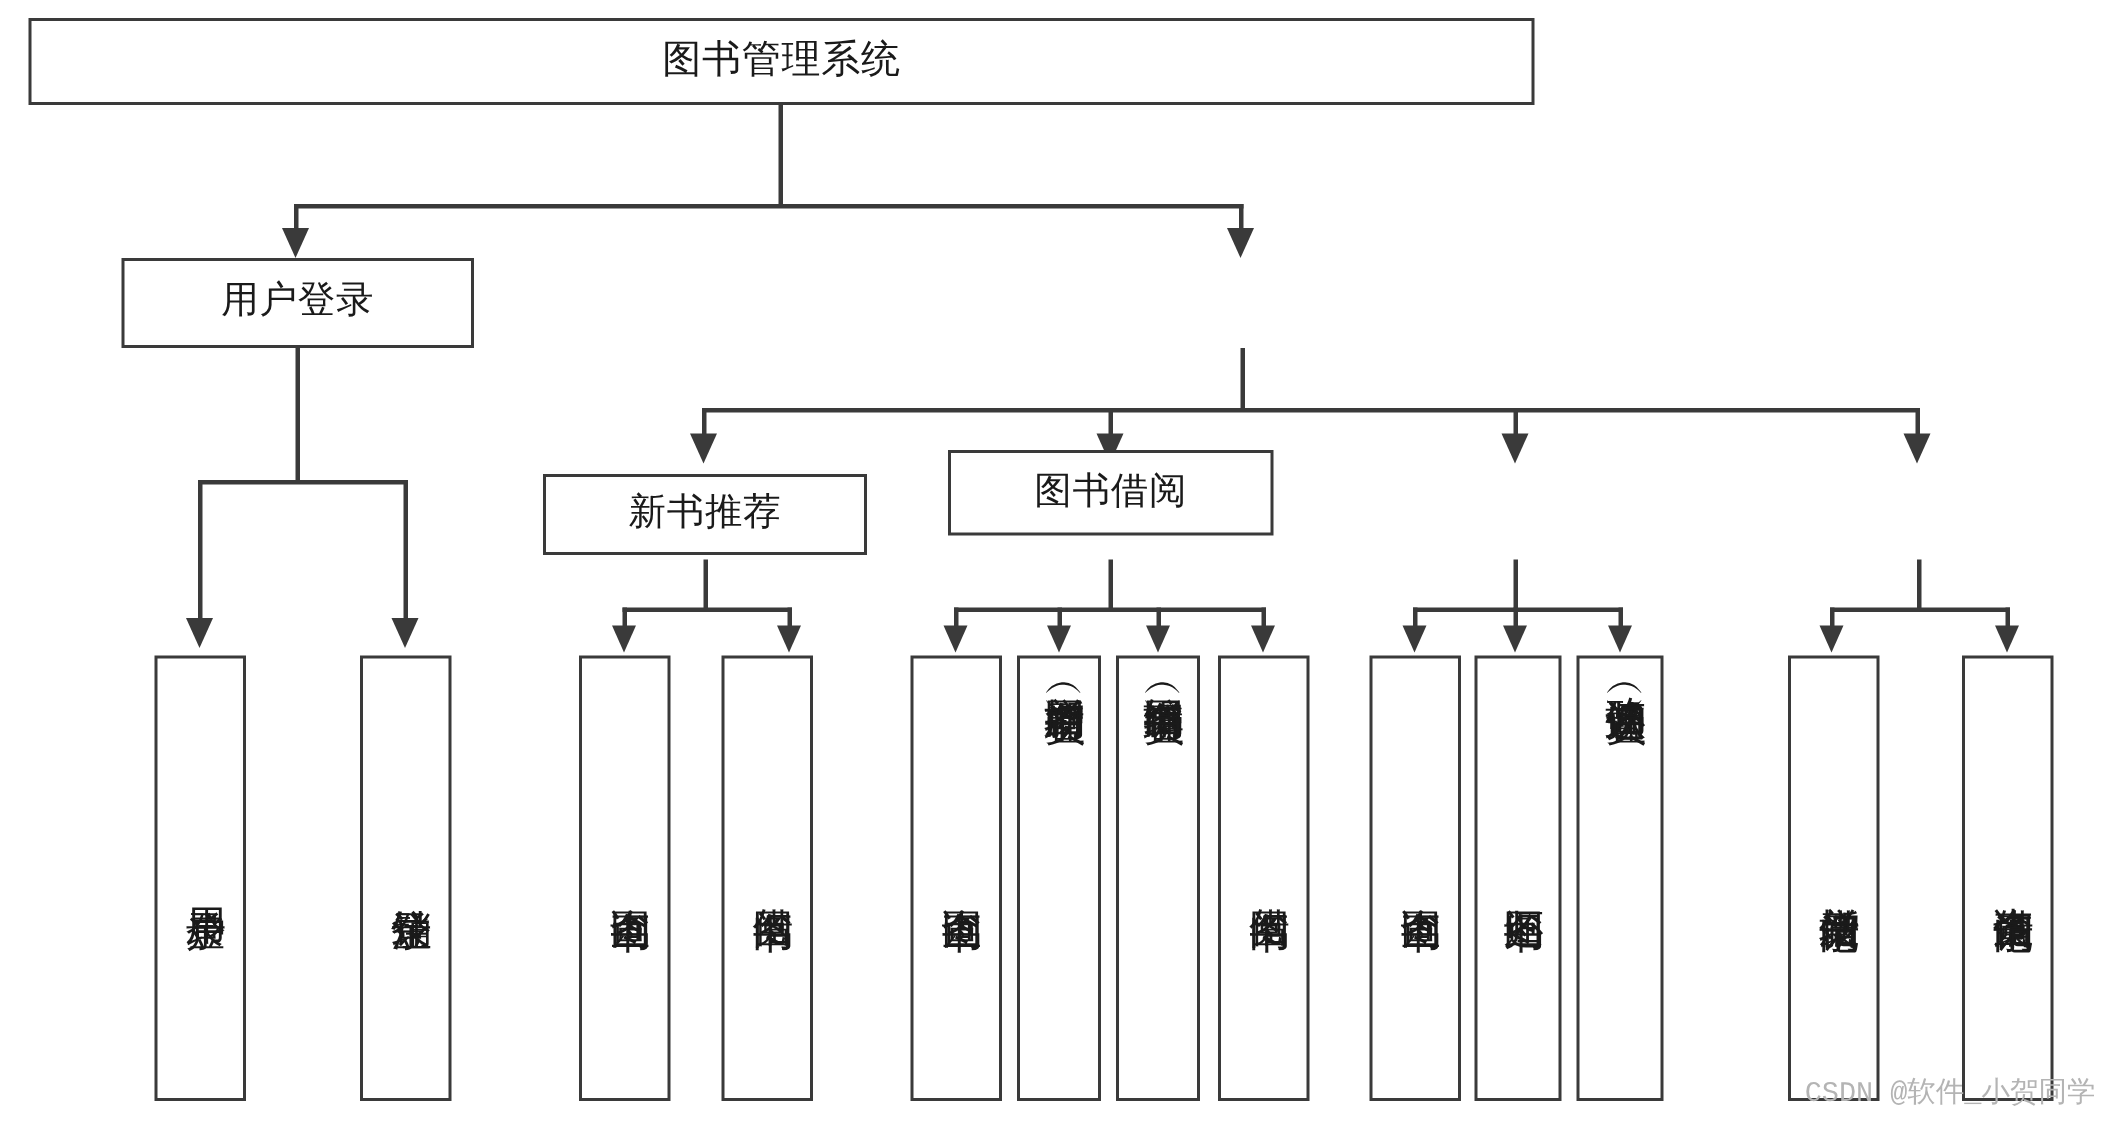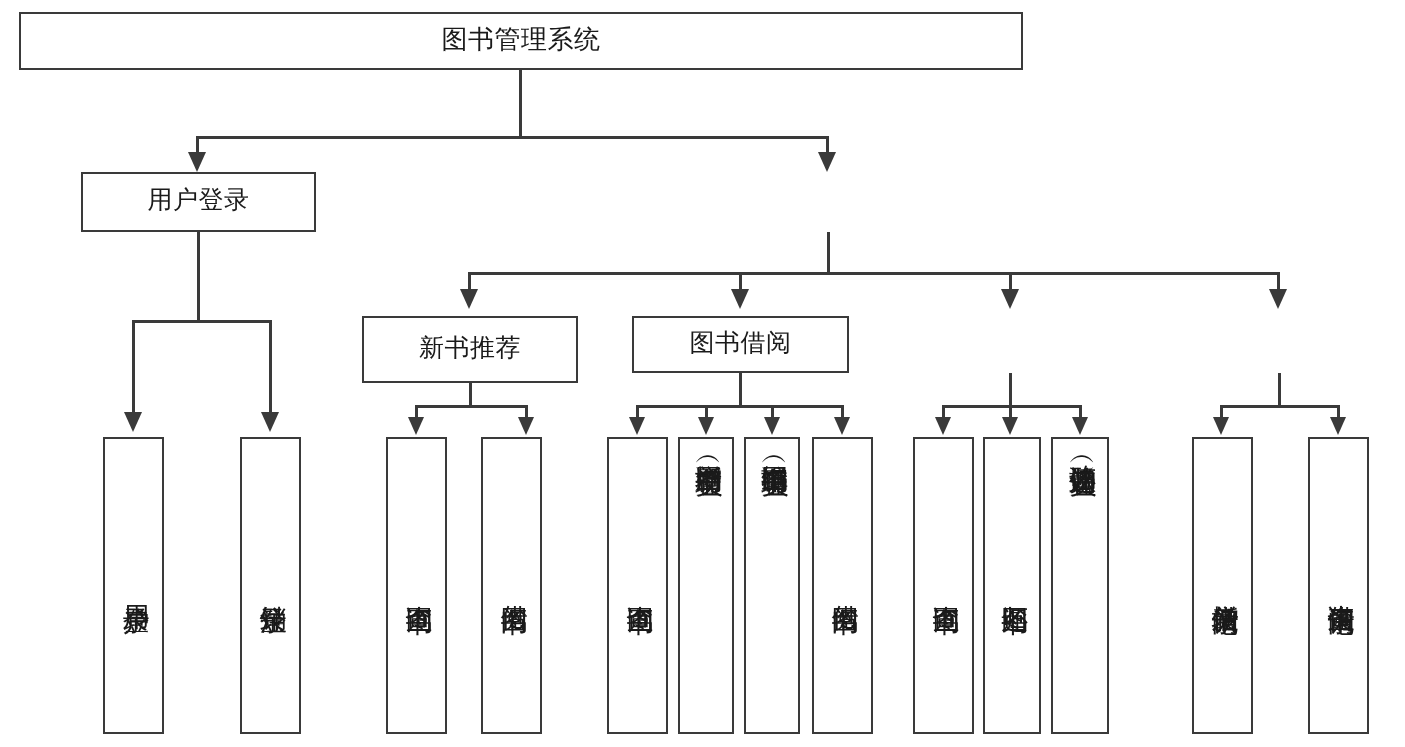--- a/index.html
+++ b/index.html
@@ -138,24 +138,24 @@
 
   <div class="seg v" style="left:739px; top:272px; width:3px; height:22px;"></div>
   <div class="arrow" style="left:731px; top:289px;"></div>
 
   <div class="seg v" style="left:1009px; top:272px; width:3px; height:22px;"></div>
   <div class="arrow" style="left:1001px; top:289px;"></div>
 
   <div class="seg v" style="left:1277px; top:272px; width:3px; height:22px;"></div>
   <div class="arrow" style="left:1269px; top:289px;"></div>
 
-  <div class="node horiz" style="left:362px; top:316px; width:216px; height:67px;">
+  <div class="node horiz" style="left:362px; top:316px; width:216px; height:54px;">
     <span class="label">新书推荐</span>
   </div>
-  <div class="node horiz" style="left:632px; top:316px; width:217px; height:57px;">
+  <div class="node horiz" style="left:632px; top:300px; width:217px; height:57px;">
     <span class="label">图书借阅</span>
   </div>
 
   <div class="seg v" style="left:469px; top:373px; width:3px; height:34px;"></div>
   <div class="seg h" style="left:415px; top:405px; width:113px; height:3px;"></div>
   <div class="seg v" style="left:415px; top:405px; width:3px; height:16px;"></div>
   <div class="arrow small" style="left:408px; top:417px;"></div>
   <div class="seg v" style="left:525px; top:405px; width:3px; height:16px;"></div>
   <div class="arrow small" style="left:518px; top:417px;"></div>
 
@@ -223,14 +223,15 @@
     <span class="label">确认归还（管理员）</span>
   </div>
 
   <div class="node vert mid" style="left:1192px; top:437px; width:61px; height:297px;">
     <span class="label">新增借阅记录</span>
   </div>
   <div class="node vert mid" style="left:1308px; top:437px; width:61px; height:297px;">
     <span class="label">查询借阅记录</span>
   </div>
 
+  <div id="watermark">CSDN @软件_小贺同学</div>
 
 </div>
 
 </body></html>

